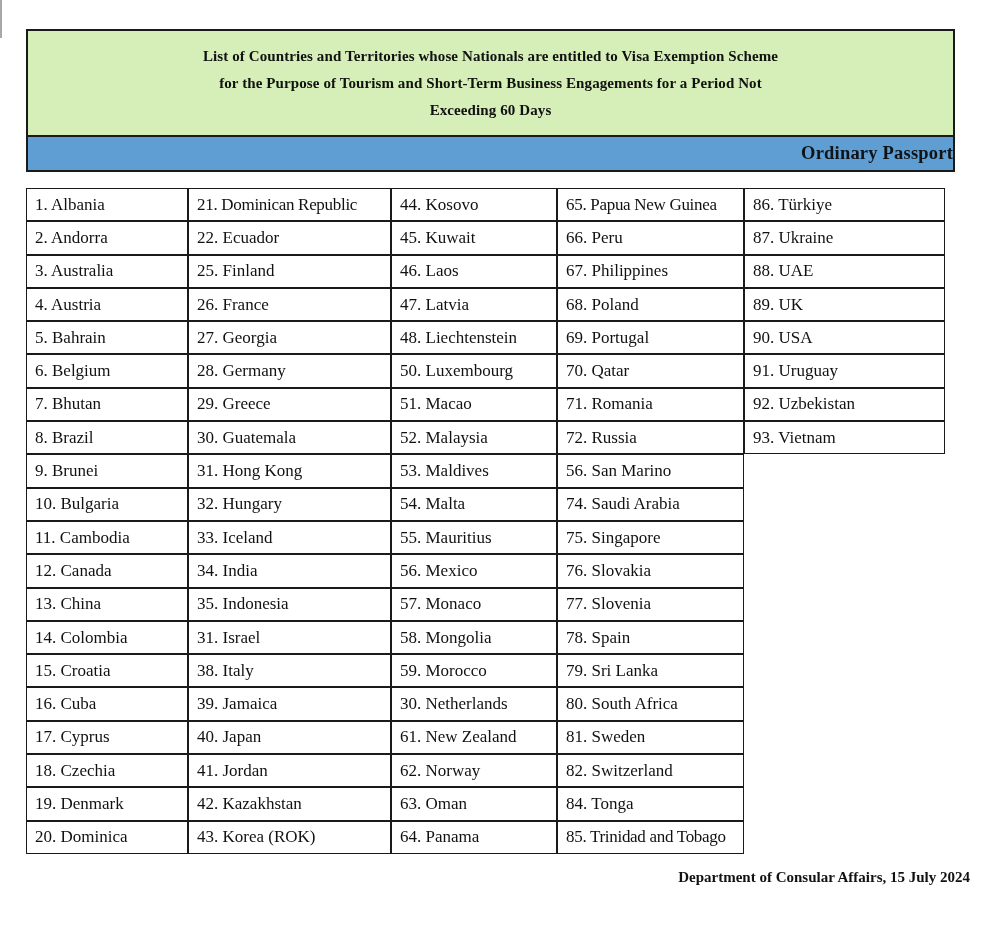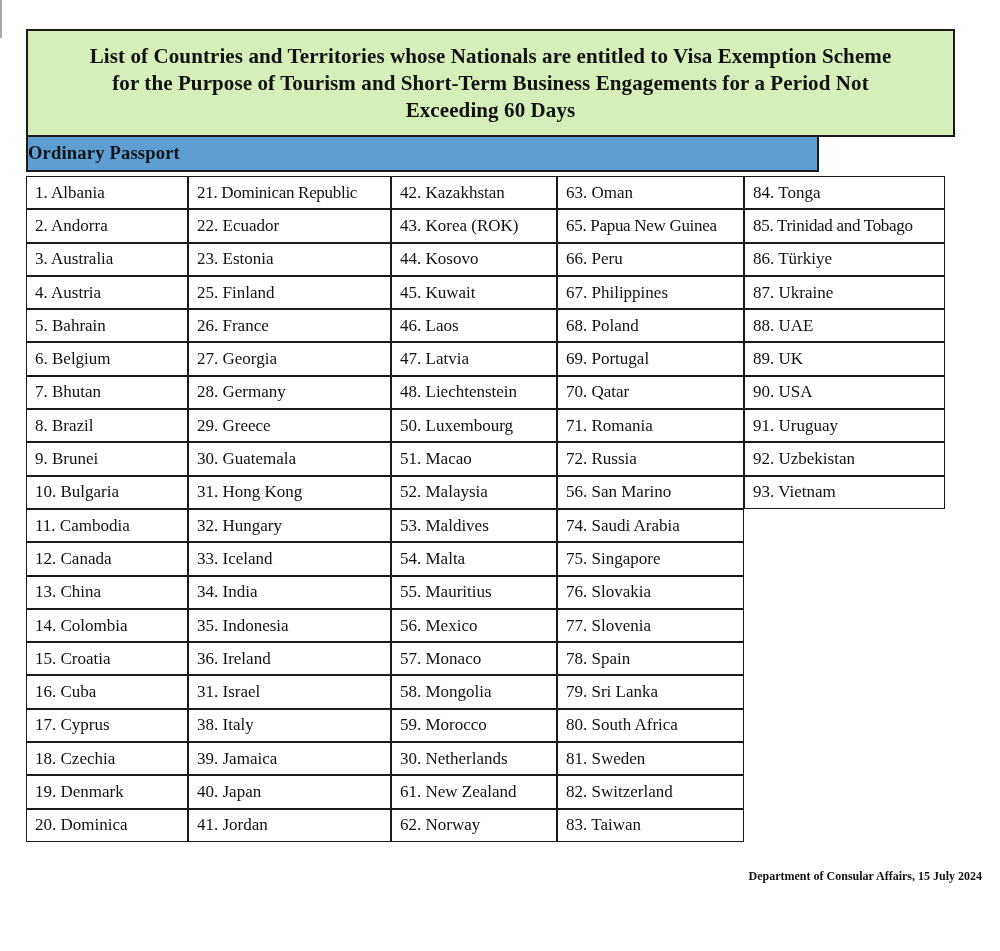--- a/index.html
+++ b/index.html
@@ -22,45 +22,45 @@
   .title-box {
     box-sizing: border-box;
     width: 929px;
     border: 2px solid var(--border, #1a1a1a);
     background: var(--header-bg, #d6eeb7);
     text-align: center;
     padding: 12px 8px 11px 8px;
   }
   .title-line {
     font-weight: bold;
-    font-size: 21px;
+    font-size: 15px;
     line-height: 27px;
     letter-spacing: 0.1px;
     white-space: nowrap;
   }
   .passport-bar {
     box-sizing: border-box;
-    width: 793px;
+    width: 929px;
     margin-top: -2px;
     height: 37px;
     border: 2px solid var(--border, #1a1a1a);
     background: var(--subheader-bg, #5f9ed2);
     display: flex;
     align-items: center;
-    justify-content: flex-start;
+    justify-content: flex-end;
     font-family: Liberation Serif, serif;
   }
   .passport-bar .bar-label {
     font-weight: bold;
     font-size: 18.5px;
     color: #101418;
     letter-spacing: 0.2px;
   }
   .country-grid {
-    margin-top: 4px;
+    margin-top: 16px;
     display: grid;
     grid-auto-flow: column;
     grid-template-rows: repeat(20, 33.3px);
     grid-template-columns: 162px 203px 166px 187px 201px;
     width: -moz-fit-content;
     width: fit-content;
   }
   .cell {
     box-sizing: border-box;
     border: 1px solid #1a1a1a;
@@ -72,23 +72,23 @@
     white-space: nowrap;
     overflow: hidden;
   }
   .cell.tight {
     font-size: 17px;
     letter-spacing: -0.3px;
   }
   .footer {
     position: absolute;
     top: 869px;
-    right: 18px;
+    right: 30px;
     font-weight: bold;
-    font-size: 12px;
+    font-size: 15px;
     color: #111111;
   }
   .scan-edge {
     position: absolute;
     left: 0;
     top: 0;
     width: 2px;
     height: 38px;
     background: rgba(60,60,60,0.45);
   }
@@ -126,33 +126,31 @@
       <div class="cell">13. China</div>
       <div class="cell">14. Colombia</div>
       <div class="cell">15. Croatia</div>
       <div class="cell">16. Cuba</div>
       <div class="cell">17. Cyprus</div>
       <div class="cell">18. Czechia</div>
       <div class="cell">19. Denmark</div>
       <div class="cell">20. Dominica</div>
       <div class="cell tight">21. Dominican Republic</div>
       <div class="cell">22. Ecuador</div>
-      <div class="cell">23. Estonia</div>
       <div class="cell">25. Finland</div>
       <div class="cell">26. France</div>
       <div class="cell">27. Georgia</div>
       <div class="cell">28. Germany</div>
       <div class="cell">29. Greece</div>
       <div class="cell">30. Guatemala</div>
       <div class="cell">31. Hong Kong</div>
       <div class="cell">32. Hungary</div>
       <div class="cell">33. Iceland</div>
       <div class="cell">34. India</div>
       <div class="cell">35. Indonesia</div>
-      <div class="cell">36. Ireland</div>
       <div class="cell">31. Israel</div>
       <div class="cell">38. Italy</div>
       <div class="cell">39. Jamaica</div>
       <div class="cell">40. Japan</div>
       <div class="cell">41. Jordan</div>
       <div class="cell">42. Kazakhstan</div>
       <div class="cell">43. Korea (ROK)</div>
       <div class="cell">44. Kosovo</div>
       <div class="cell">45. Kuwait</div>
       <div class="cell">46. Laos</div>
@@ -165,39 +163,39 @@
       <div class="cell">54. Malta</div>
       <div class="cell">55. Mauritius</div>
       <div class="cell">56. Mexico</div>
       <div class="cell">57. Monaco</div>
       <div class="cell">58. Mongolia</div>
       <div class="cell">59. Morocco</div>
       <div class="cell">30. Netherlands</div>
       <div class="cell">61. New Zealand</div>
       <div class="cell">62. Norway</div>
       <div class="cell">63. Oman</div>
+      <div class="cell">64. Panama</div>
       <div class="cell tight">65. Papua New Guinea</div>
       <div class="cell">66. Peru</div>
       <div class="cell">67. Philippines</div>
       <div class="cell">68. Poland</div>
       <div class="cell">69. Portugal</div>
       <div class="cell">70. Qatar</div>
       <div class="cell">71. Romania</div>
       <div class="cell">72. Russia</div>
       <div class="cell">56. San Marino</div>
       <div class="cell">74. Saudi Arabia</div>
       <div class="cell">75. Singapore</div>
       <div class="cell">76. Slovakia</div>
       <div class="cell">77. Slovenia</div>
       <div class="cell">78. Spain</div>
       <div class="cell">79. Sri Lanka</div>
       <div class="cell">80. South Africa</div>
       <div class="cell">81. Sweden</div>
       <div class="cell">82. Switzerland</div>
-      <div class="cell">83. Taiwan</div>
       <div class="cell">84. Tonga</div>
       <div class="cell tight">85. Trinidad and Tobago</div>
       <div class="cell">86. Türkiye</div>
       <div class="cell">87. Ukraine</div>
       <div class="cell">88. UAE</div>
       <div class="cell">89. UK</div>
       <div class="cell">90. USA</div>
       <div class="cell">91. Uruguay</div>
       <div class="cell">92. Uzbekistan</div>
       <div class="cell">93. Vietnam</div>

